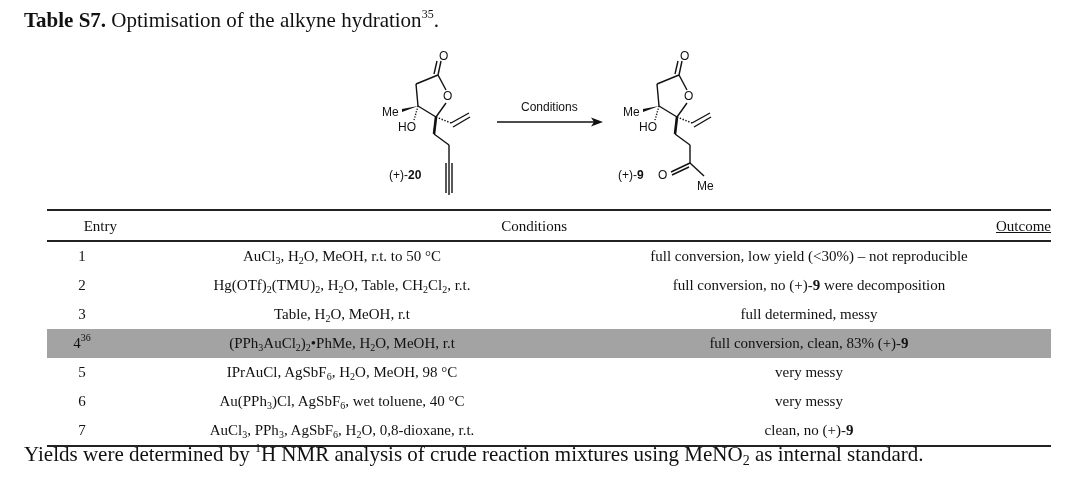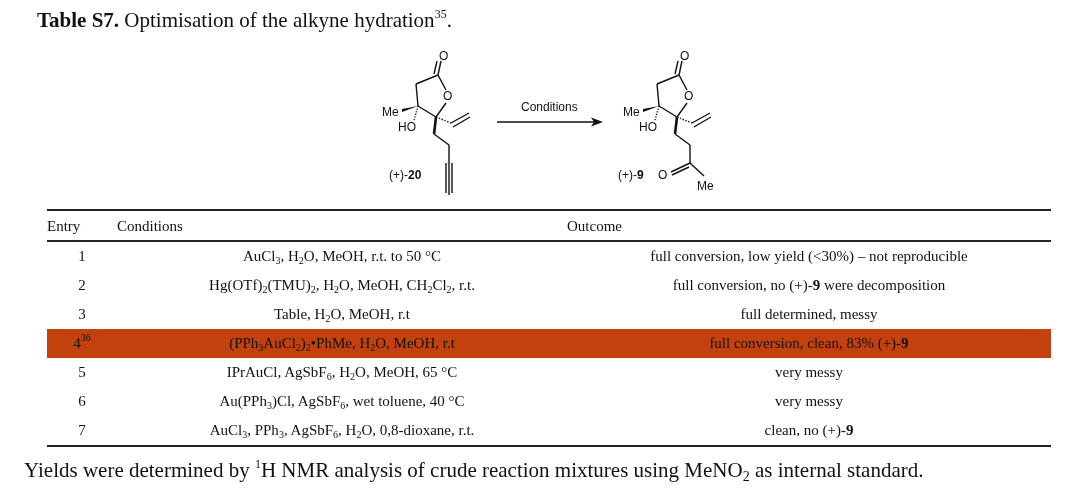--- a/index.html
+++ b/index.html
@@ -2,54 +2,54 @@
 <html><head>
 <meta charset="utf-8">
 <style>
   html, body { margin: 0; padding: 0; background: #ffffff; }
   body {
     width: 1080px; height: 497px; position: relative; overflow: hidden;
     font-family: "Liberation Serif", "DejaVu Serif", serif; color: #111;
   }
   .caption {
     position: absolute; left: 24px; top: 6px;
-    font-size: 21px; line-height: 28px; white-space: nowrap; margin-left: 13px;
+    font-size: 21px; line-height: 28px; white-space: nowrap;
   }
   .caption b { font-weight: bold; }
   .caption sup { font-size: 12px; vertical-align: 9px; line-height: 0; }
 
   .scheme { position: absolute; left: 0; top: 0; width: 1080px; height: 205px; }
   .scheme svg { position: absolute; left: 0; top: 0; }
   .mol-text { font-family: "Liberation Sans", "DejaVu Sans", sans-serif; font-size: 12px; fill: #111; }
   .mol-label { font-family: "Liberation Sans", "DejaVu Sans", sans-serif; font-size: 12px; fill: #111; }
   .mol-label .bold { font-weight: bold; }
 
   table.data {
     position: absolute; left: 47px; top: 209px; width: 1004px;
     border-collapse: collapse; font-size: 15px;
   }
   table.data thead tr { height: 31px; }
   table.data thead th {
-    font-weight: normal; text-align: left;
+    font-weight: normal; text-align: right;
     border-top: 2px solid #222; border-bottom: 2px solid #222;
     padding: 0; line-height: 28px;
   }
   table.data tbody tr { height: 29px; }
   table.data tbody td { text-align: center; padding: 0; line-height: 29px; white-space: nowrap; }
   table.data tbody tr:last-child td { border-bottom: 2px solid #222; }
-  table.data tbody tr.hl td { background: #c2410c; }
+  table.data tbody tr.hl td { background: #a3a3a3; }
   .col-entry { width: 70px; }
   .col-cond { width: 450px; }
-  .col-out { width: 484px; }
+  .col-out { width: 484px; text-decoration: underline; }
   sub { font-size: 10px; vertical-align: -3px; line-height: 0; }
   sup { font-size: 10px; vertical-align: 7px; line-height: 0; }
   .bnum { font-weight: bold; }
 
   .footnote {
-    position: absolute; left: 24px; top: 456px;
+    position: absolute; left: 24px; top: 440px;
     font-size: 21px; line-height: 28px; white-space: nowrap;
   }
   .footnote sup { font-size: 12px; vertical-align: 9px; }
   .footnote sub { font-size: 14px; vertical-align: -4px; }
 </style>
 </head>
 <body>
 
 <div class="caption"><b>Table S7.</b><span> Optimisation of the alkyne hydration</span><sup>35</sup><span>.</span></div>
 
@@ -133,36 +133,36 @@
     </tr>
   </thead>
   <tbody id="table-body">
       <tr>
         <td><span>1</span></td>
         <td><span>AuCl</span><sub>3</sub><span>, H</span><sub>2</sub><span>O, MeOH, r.t. to 50 °C</span></td>
         <td><span>full conversion, low yield (&lt;30%) – not reproducible</span></td>
       </tr>
       <tr>
         <td><span>2</span></td>
-        <td><span>Hg(OTf)</span><sub>2</sub><span>(TMU)</span><sub>2</sub><span>, H</span><sub>2</sub><span>O, MeOH, CH</span><sub>2</sub><span>Cl</span><sub>2</sub><span>, r.t.</span></td>
+        <td><span>Hg(OTf)</span><sub>2</sub><span>(TMU)</span><sub>2</sub><span>, H</span><sub>2</sub><span>O, Table, CH</span><sub>2</sub><span>Cl</span><sub>2</sub><span>, r.t.</span></td>
         <td><span>full conversion, no (+)-</span><span class="bnum">9</span><span> were decomposition</span></td>
       </tr>
       <tr>
         <td><span>3</span></td>
         <td><span>Table, H</span><sub>2</sub><span>O, MeOH, r.t</span></td>
         <td><span>full determined, messy</span></td>
       </tr>
       <tr class="hl">
         <td><span>4</span><sup>36</sup></td>
         <td><span>(PPh</span><sub>3</sub><span>AuCl</span><sub>2</sub><span>)</span><sub>2</sub><span>•PhMe, H</span><sub>2</sub><span>O, MeOH, r.t</span></td>
         <td><span>full conversion, clean, 83% (+)-</span><span class="bnum">9</span></td>
       </tr>
       <tr>
         <td><span>5</span></td>
-        <td><span>IPrAuCl, AgSbF</span><sub>6</sub><span>, H</span><sub>2</sub><span>O, MeOH, 65 °C</span></td>
+        <td><span>IPrAuCl, AgSbF</span><sub>6</sub><span>, H</span><sub>2</sub><span>O, MeOH, 98 °C</span></td>
         <td><span>very messy</span></td>
       </tr>
       <tr>
         <td><span>6</span></td>
         <td><span>Au(PPh</span><sub>3</sub><span>)Cl, AgSbF</span><sub>6</sub><span>, wet toluene, 40 °C</span></td>
         <td><span>very messy</span></td>
       </tr>
       <tr>
         <td><span>7</span></td>
         <td><span>AuCl</span><sub>3</sub><span>, PPh</span><sub>3</sub><span>, AgSbF</span><sub>6</sub><span>, H</span><sub>2</sub><span>O, 0,8-dioxane, r.t.</span></td>

